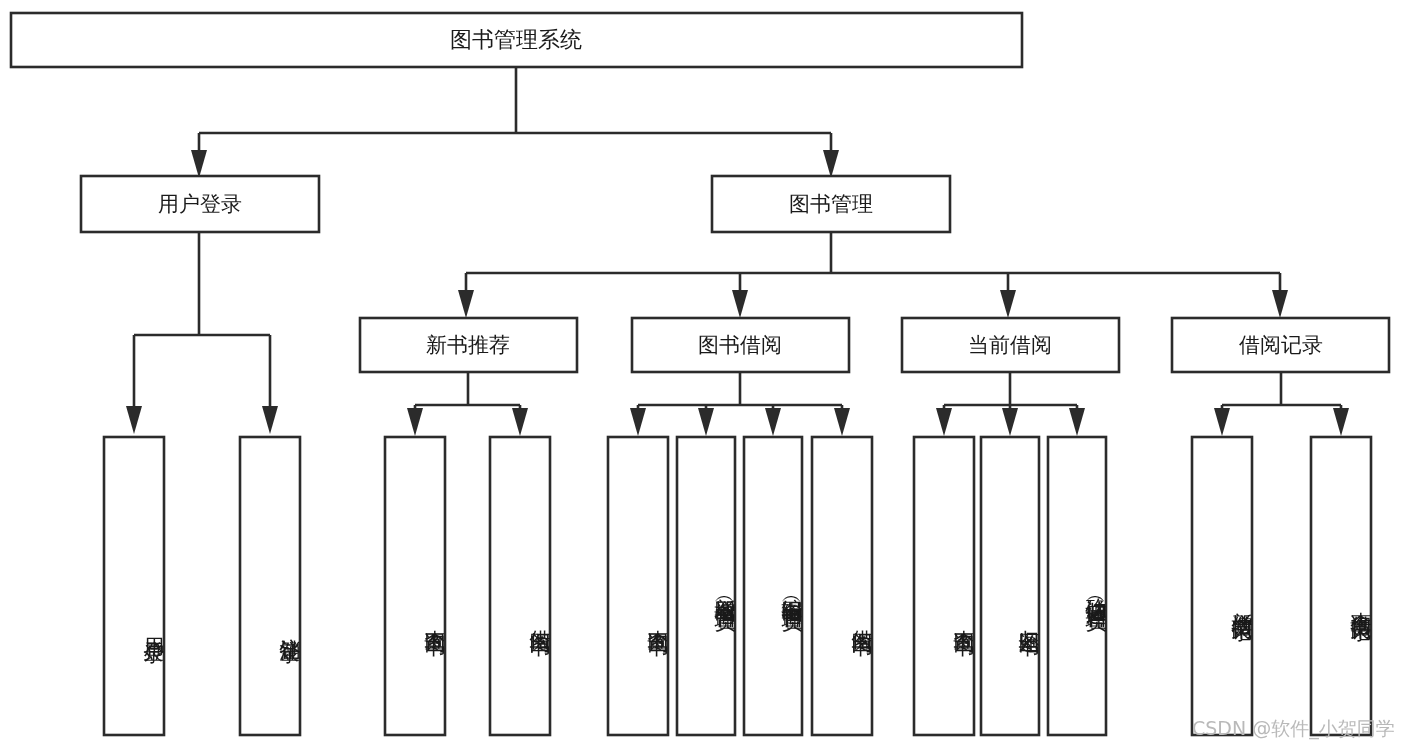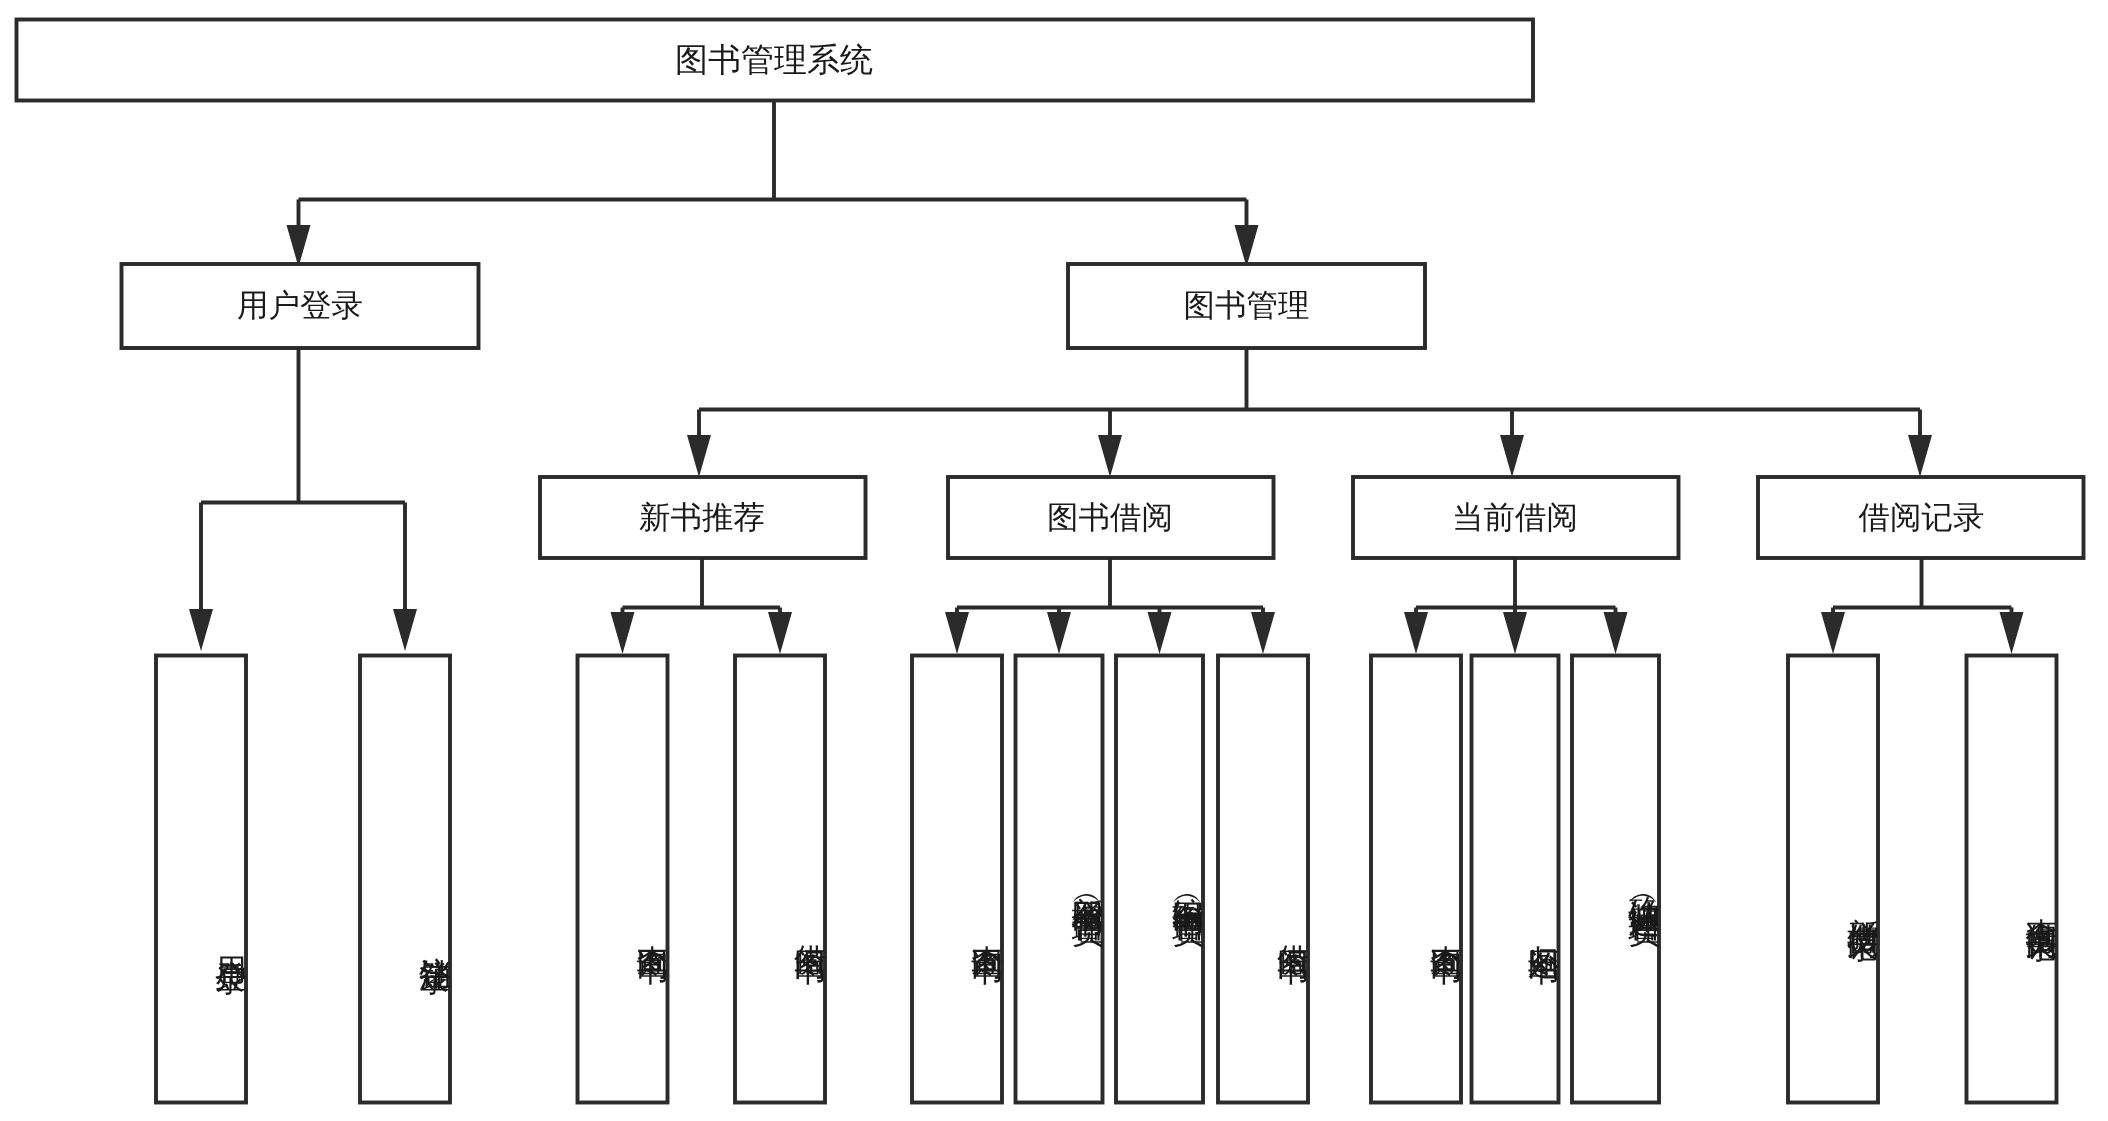--- a/index.html
+++ b/index.html
@@ -214,14 +214,15 @@
   <div class="leaf-label" style="left:744px; top:437px; width:58px; height:298px; padding-top:8px; box-sizing:border-box;">编辑图书（管理员）</div>
   <div class="leaf-label" style="left:812px; top:437px; width:60px; height:298px; padding-top:62px; box-sizing:border-box;">借阅图书</div>
 
   <div class="leaf-label" style="left:914px; top:437px; width:60px; height:298px; padding-top:62px; box-sizing:border-box;">查询图书</div>
   <div class="leaf-label" style="left:981px; top:437px; width:58px; height:298px; padding-top:62px; box-sizing:border-box;">归还图书</div>
   <div class="leaf-label" style="left:1048px; top:437px; width:58px; height:298px; padding-top:8px; box-sizing:border-box;">确认归还（管理员）</div>
 
   <div class="leaf-label" style="left:1192px; top:437px; width:60px; height:298px; padding-top:30px; box-sizing:border-box;">新增借阅记录</div>
   <div class="leaf-label" style="left:1311px; top:437px; width:60px; height:298px; padding-top:30px; box-sizing:border-box;">查询借阅记录</div>
 
+  <div class="watermark" style="left:1192px; top:716px;">CSDN @软件_小贺同学</div>
 
 </div>
 
 </body></html>

